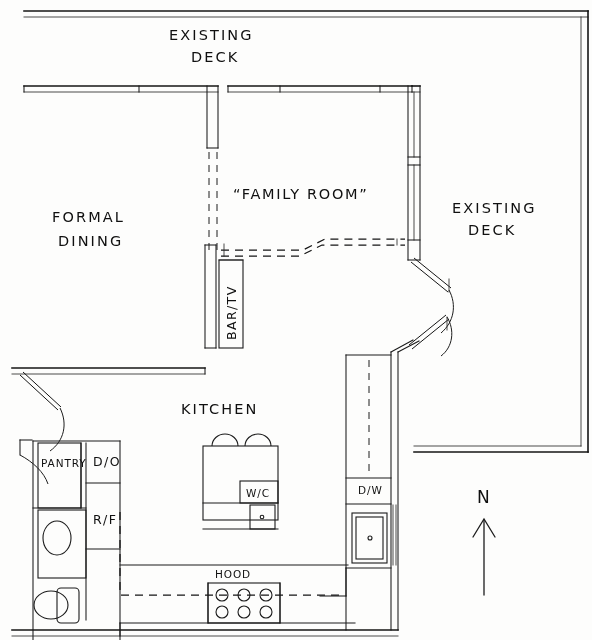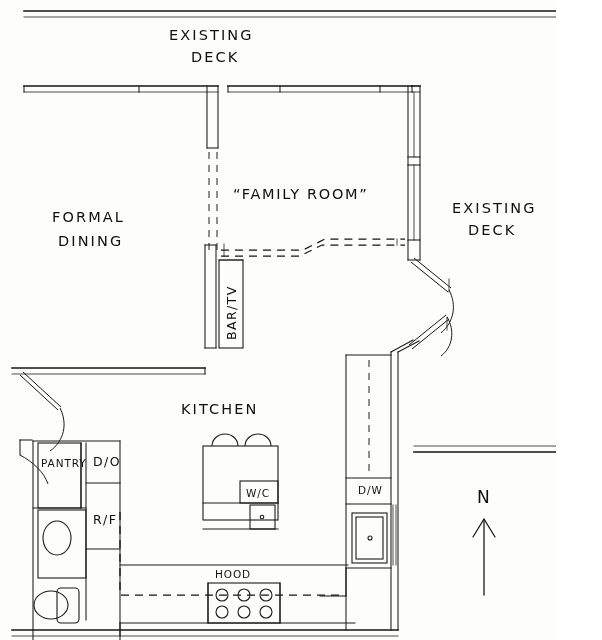--- a/index.html
+++ b/index.html
@@ -10,20 +10,21 @@
   }
   body {
     font-family: "Liberation Sans", sans-serif;
   }
   #plan-root {
     position: relative;
     width: 556px;
     height: 640px;
     background: #fdfdfc;
     overflow: hidden;
+    padding-left: 36px;
   }
   #plan-svg {
     position: absolute;
     left: 0;
     top: 0;
     width: 602px;
     height: 640px;
     display: block;
   }
   .wall      { stroke: #141414; stroke-width: 1.6; fill: none; stroke-linecap: square; }

